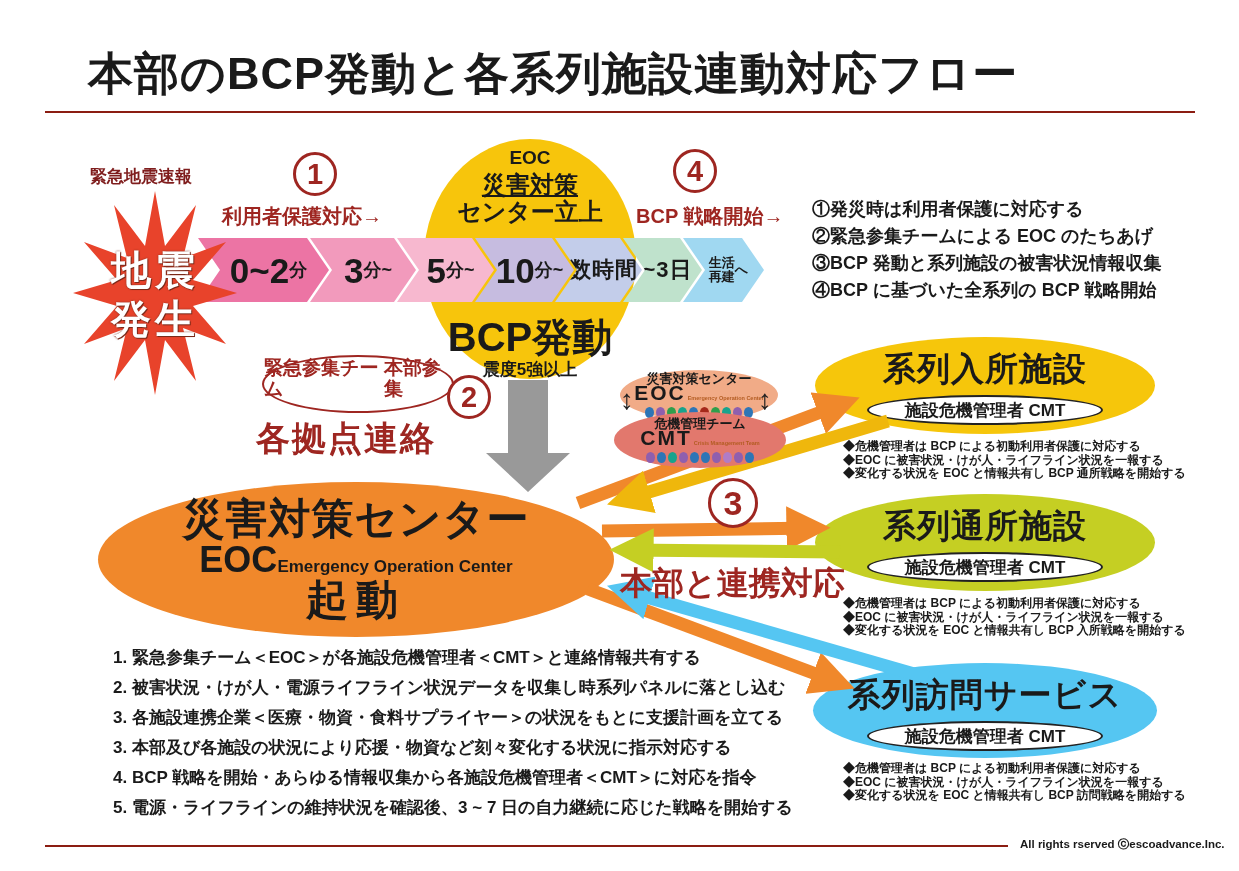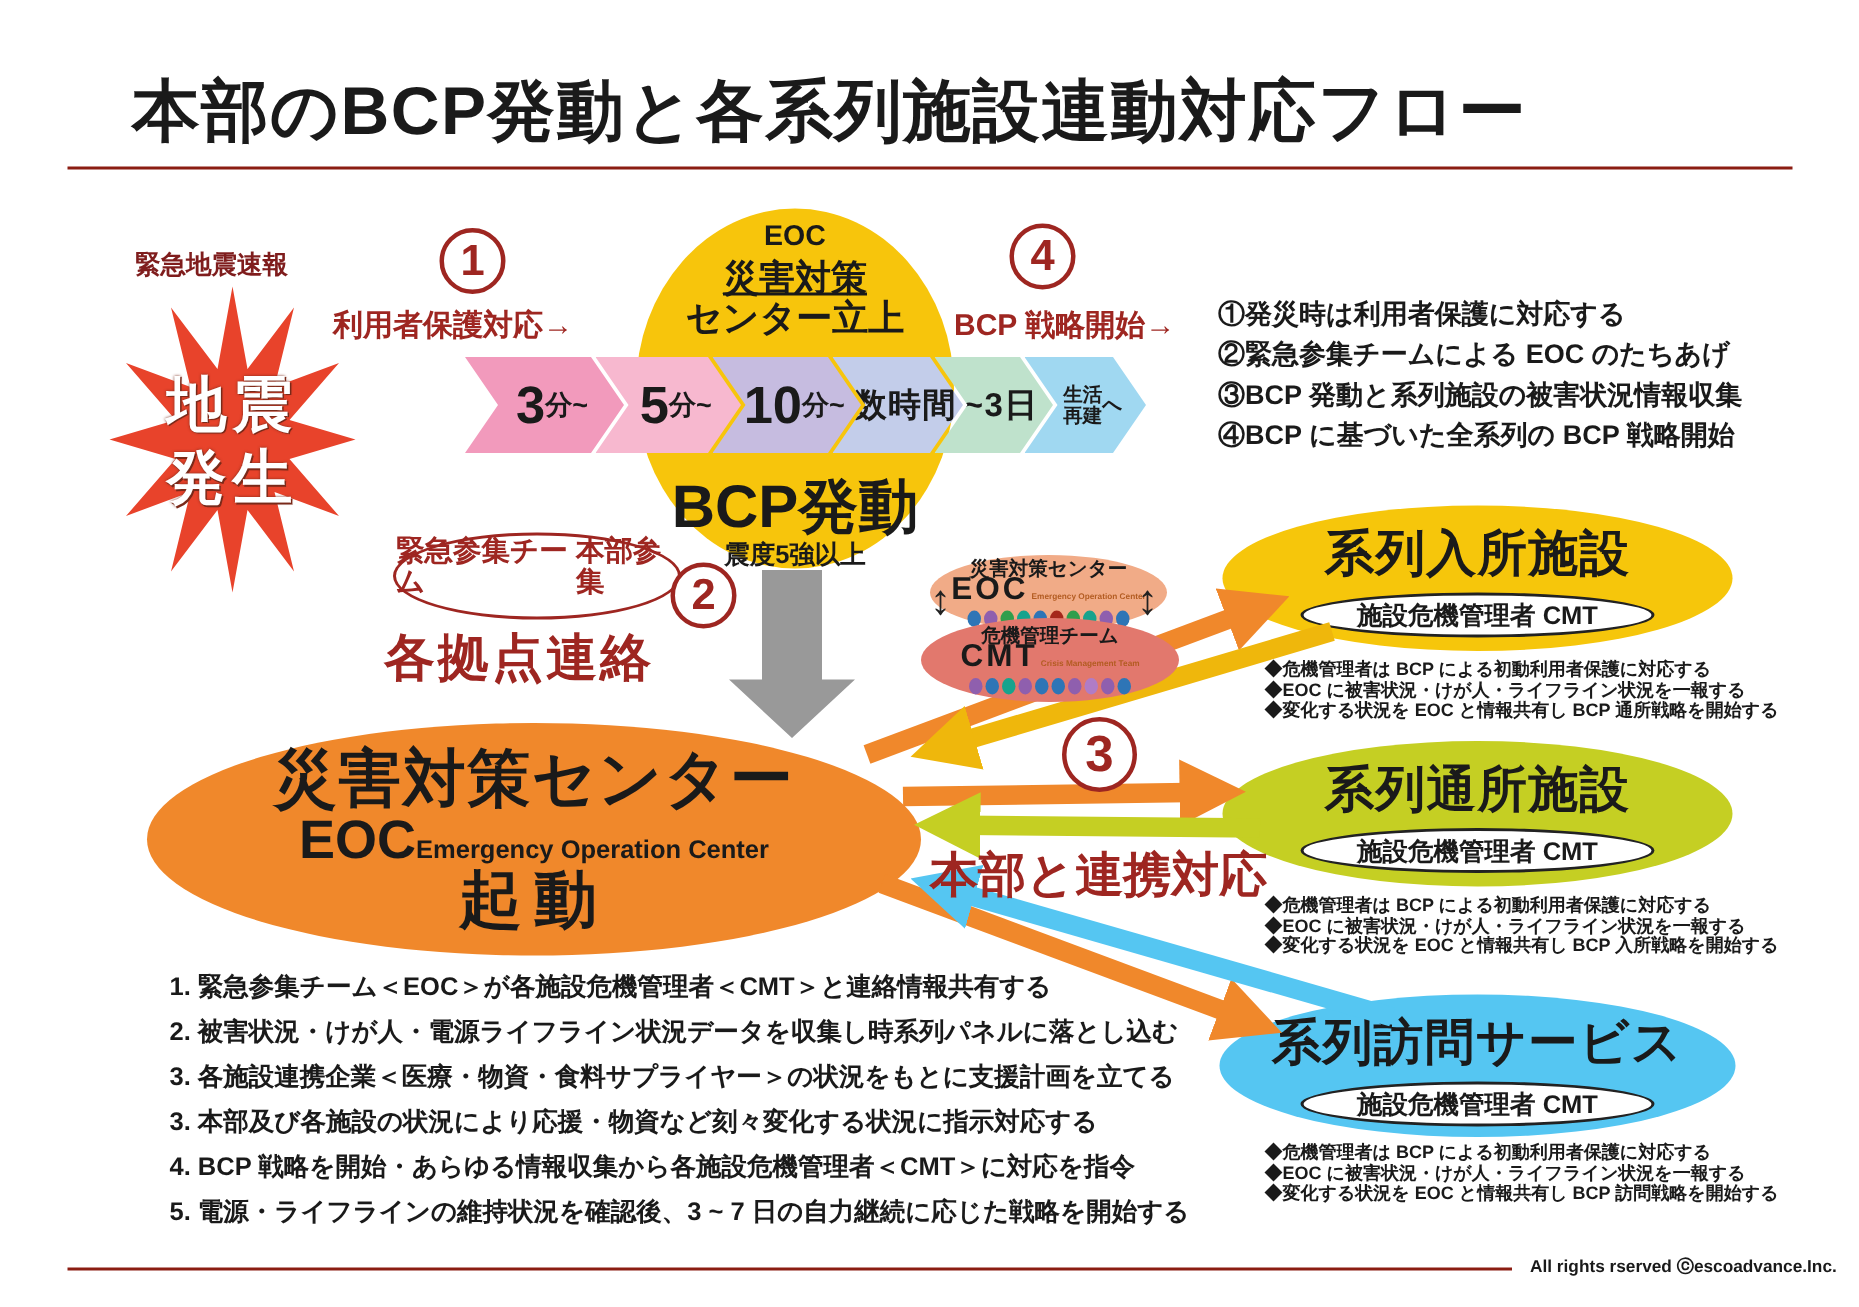--- a/index.html
+++ b/index.html
@@ -117,20 +117,24 @@
     <div>発生</div>
   </div>
 
   <div class="abs bcp-ellipse"></div>
   <div class="abs bcp-text t-eoc">EOC</div>
   <div class="abs bcp-text t-l1">災害対策</div>
   <div class="abs bcp-text t-l2">センター立上</div>
   <div class="abs bcp-text t-bcp">BCP発動</div>
   <div class="abs bcp-text t-cond">震度5強以上</div>
 
+  <div class="abs chev" style="left:198px;width:131px;background:#ec74a4;">
+    <span class="big">0~2</span>
+      <span class="small">分</span>
+  </div>
   <div class="abs chev" style="left:310px;width:106px;background:#f29abc;">
     <span class="big">3</span>
       <span class="small">分~</span>
   </div>
   <div class="abs chev" style="left:397px;width:97px;background:#f7b8cf;">
     <span class="big">5</span>
       <span class="small">分~</span>
   </div>
   <div class="abs chev" style="left:475px;width:99px;background:#c6bce0;">
     <span class="big">10</span>

